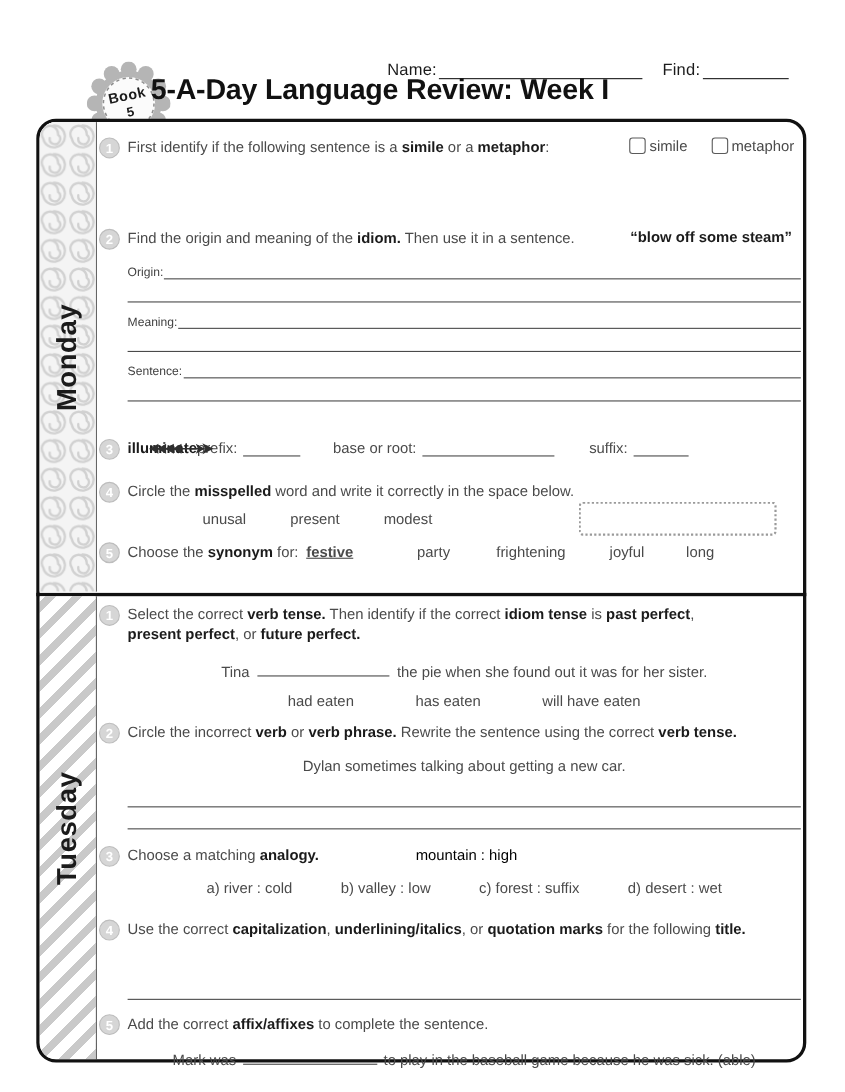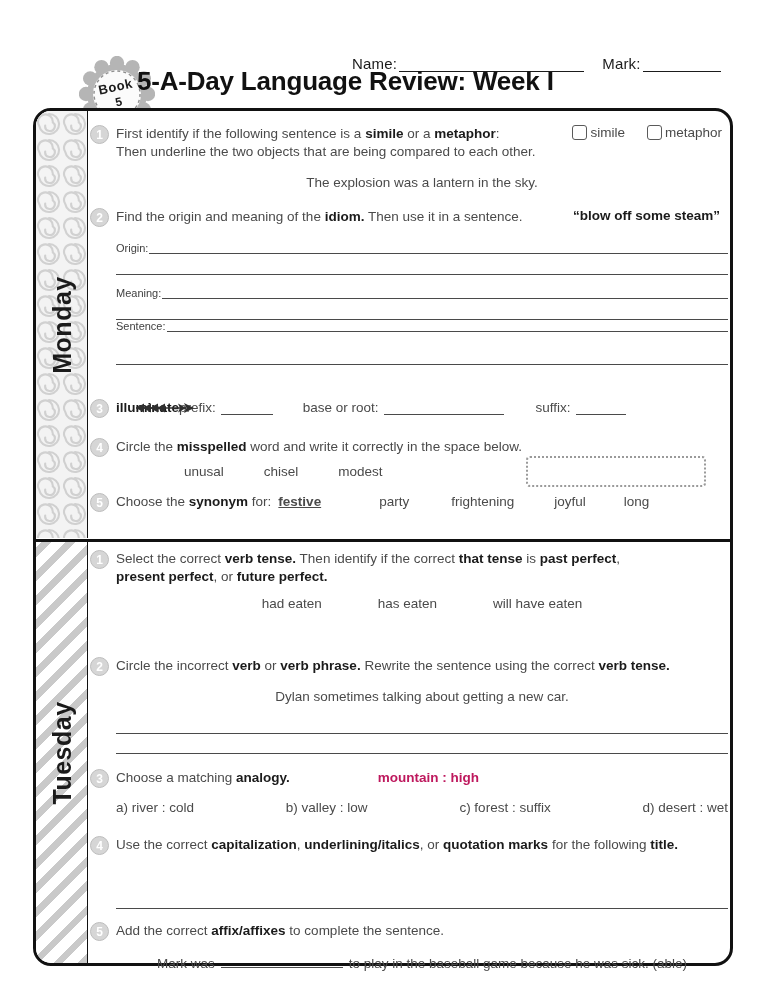--- a/index.html
+++ b/index.html
@@ -133,21 +133,21 @@
 <body>
 
 <div class="page">
 
   <div class="header">
 
     <div class="nameline">
       <span class="lbl">Name:</span>
       <span class="rule rule-name"></span>
       <span class="gap"></span>
-      <span class="lbl">Mark:</span>
+      <span class="lbl">Find:</span>
       <span class="rule rule-date"></span>
     </div>
 
     <div class="badge">
       <svg width="76" height="76" viewBox="0 0 76 76">
         <g fill="#b5b5b5">
           <circle cx="38" cy="38" r="30"></circle>
           <g>
             <circle cx="38" cy="7" r="7.2"></circle>
               <circle cx="53.5" cy="11.2" r="7.2"></circle>
@@ -197,22 +197,20 @@
   </div>
 
   <div class="section" id="sec-monday">
 
     <div class="q" style="top:14px">
       <div class="qnum">1</div>
       <div class="qbody">
         <div class="line">
           <span><span>First identify if the following sentence is a </span><b>simile</b><span> or a </span><b>metaphor</b><span>:</span></span>
         </div>
-        <div class="line">Then underline the two objects that are being compared to each other.</div>
-        <div class="line center" style="margin-top:13px">The explosion was a lantern in the sky.</div>
       </div>
       <div class="cbgroup">
         <label class="cbwrap">
           <span class="cbox"></span>
           <span>simile</span>
         </label>
         <label class="cbwrap">
           <span class="cbox"></span>
           <span>metaphor</span>
         </label>
@@ -231,21 +229,21 @@
           <span class="ln"></span>
         </div>
         <div class="fullrule" style="top:66px;"></div>
 
         <div class="labelrow" style="top:77px;">
           <span class="lt">Meaning:</span>
           <span class="ln"></span>
         </div>
         <div class="fullrule" style="top:111px;"></div>
 
-        <div class="labelrow" style="top:110px;">
+        <div class="labelrow" style="top:122px;">
           <span class="lt">Sentence:</span>
           <span class="ln"></span>
         </div>
         <div class="fullrule" style="top:156px;"></div>
       </div>
       <div style="position:absolute;right:8px;top:0;font-size:13.5px;font-weight:bold;color:#1b1b1b;white-space:nowrap;">“blow off some steam”</div>
     </div>
 
     <div class="q" style="top:288px">
       <div class="qnum">3</div>
@@ -273,21 +271,21 @@
     </div>
 
     <div class="q" style="top:327px">
       <div class="qnum">4</div>
       <div class="qbody">
         <div class="line">
           <span><span>Circle the </span><b>misspelled</b><span> word and write it correctly in the space below.</span></span>
         </div>
         <div style="position:absolute;left:68px;top:26px;display:flex;gap:40px;font-size:13.5px;color:#4a4a4a;">
           <span>unusal</span>
-          <span>chisel</span>
+          <span>present</span>
           <span>modest</span>
         </div>
         <div class="dotbox" style="left:410px;top:18px;"></div>
       </div>
     </div>
 
     <div class="q" style="top:382px">
       <div class="qnum">5</div>
       <div class="qbody">
         <div class="line" style="display:flex;align-items:baseline;">
@@ -301,24 +299,29 @@
       </div>
     </div>
   </div>
 
   <div class="section" id="sec-tuesday">
 
     <div class="q" style="top:8px">
       <div class="qnum">1</div>
       <div class="qbody">
         <div class="line">
-          <span><span>Select the correct </span><b>verb tense.</b><span>  Then identify if the correct </span><b>that tense</b><span> is </span><b>past perfect</b><span>,</span></span>
+          <span><span>Select the correct </span><b>verb tense.</b><span>  Then identify if the correct </span><b>idiom tense</b><span> is </span><b>past perfect</b><span>,</span></span>
         </div>
         <div class="line">
           <span><b>present perfect</b><span>, or </span><b>future perfect.</b></span>
+        </div>
+        <div class="line" style="margin-top:15px;display:flex;align-items:baseline;justify-content:center;">
+          <span>Tina</span>
+          <span class="wl" style="width:120px;margin:0 7px;"></span>
+          <span>the pie when she found out it was for her sister.</span>
         </div>
         <div class="line" style="margin-top:9px;display:flex;justify-content:center;gap:56px;">
           <span>had eaten</span>
           <span>has eaten</span>
           <span>will have eaten</span>
         </div>
       </div>
     </div>
 
     <div class="q" style="top:115px">
@@ -331,23 +334,23 @@
         <div class="fullrule" style="top:76px;"></div>
         <div class="fullrule" style="top:96px;"></div>
       </div>
     </div>
 
     <div class="q" style="top:227px">
       <div class="qnum">3</div>
       <div class="qbody">
         <div class="line" style="display:flex;align-items:baseline;">
           <span><span>Choose a matching </span><b>analogy.</b></span>
-          <span style="margin-left:88px;font-weight:bold;color:#be185d;">mountain : high</span>
-        </div>
-        <div class="line" style="margin-top:12px;display:flex;justify-content:space-between;gap:44px;">
+          <span style="margin-left:88px;font-weight:normal;color:#000000;">mountain : high</span>
+        </div>
+        <div class="line" style="margin-top:12px;display:flex;justify-content:center;gap:44px;">
           <span>a) river : cold</span>
           <span>b) valley : low</span>
           <span>c) forest : suffix</span>
           <span>d) desert : wet</span>
         </div>
       </div>
     </div>
 
     <div class="q" style="top:294px">
       <div class="qnum">4</div>

